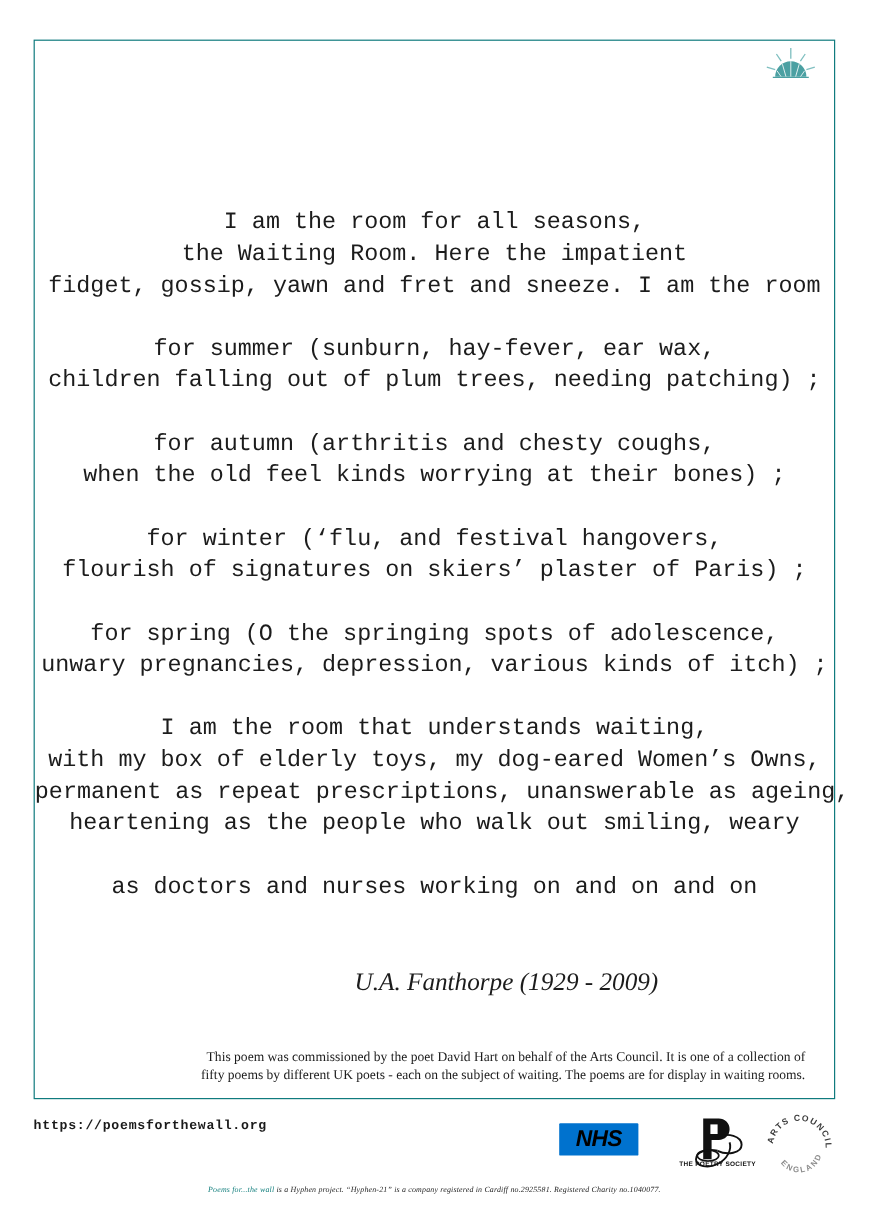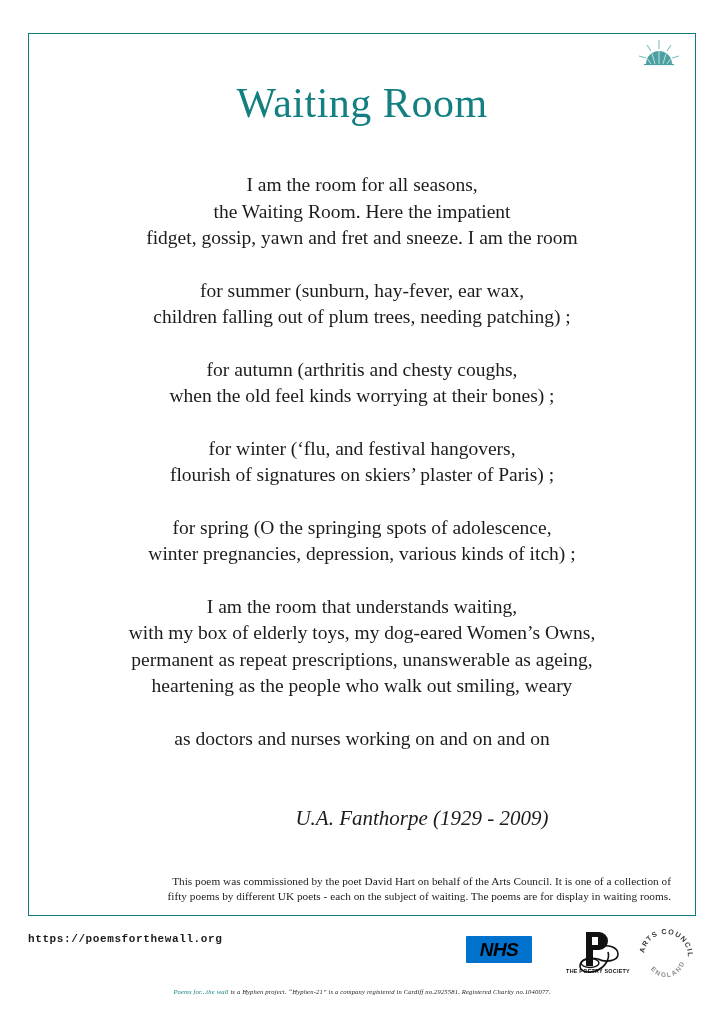--- a/index.html
+++ b/index.html
@@ -56,20 +56,21 @@
     left: 0;
     width: 100%;
     text-align: center;
     color: #1c1c1c;
     font-size: 19.5px;
     line-height: 26.5px;
     font-family: "Liberation Serif", serif;
   }
   .stanza {
     margin: 0 0 26px 0;
+    font-family: Liberation Mono, monospace;
   }
   .stanza .line {
     white-space: pre;
   }
   .attribution {
     position: absolute;
     top: 772px;
     left: 0;
     width: 100%;
     text-align: center;
@@ -201,21 +202,20 @@
       <g stroke="#ffffff" stroke-width="0.8" opacity="0.85">
         <line x1="22" y1="11" x2="22" y2="24"></line>
         <line x1="15" y1="13.5" x2="18" y2="24"></line>
         <line x1="29" y1="13.5" x2="26" y2="24"></line>
         <line x1="10.5" y1="19" x2="14" y2="24"></line>
         <line x1="33.5" y1="19" x2="30" y2="24"></line>
       </g>
       <line x1="7" y1="24.5" x2="37" y2="24.5" stroke="#4ba0a2" stroke-width="1.2"></line>
     </svg>
 
-    <div class="poem-title">Waiting Room</div>
 
     <div class="poem-body">
       <div class="stanza">
         <div class="line">I am the room for all seasons,</div>
         <div class="line">the Waiting Room. Here the impatient</div>
         <div class="line">fidget, gossip, yawn and fret and sneeze. I am the room</div>
       </div>
       <div class="stanza">
         <div class="line">for summer (sunburn, hay-fever, ear wax,</div>
         <div class="line">children falling out of plum trees, needing patching) ;</div>
@@ -223,21 +223,21 @@
       <div class="stanza">
         <div class="line">for autumn (arthritis and chesty coughs,</div>
         <div class="line">when the old feel kinds worrying at their bones) ;</div>
       </div>
       <div class="stanza">
         <div class="line">for winter (‘flu, and festival hangovers,</div>
         <div class="line">flourish of signatures on skiers’ plaster of Paris) ;</div>
       </div>
       <div class="stanza">
         <div class="line">for spring (O the springing spots of adolescence,</div>
-        <div class="line">winter pregnancies, depression, various kinds of itch) ;</div>
+        <div class="line">unwary pregnancies, depression, various kinds of itch) ;</div>
       </div>
       <div class="stanza">
         <div class="line">I am the room that understands waiting,</div>
         <div class="line">with my box of elderly toys, my dog-eared Women’s Owns,</div>
         <div class="line">permanent as repeat prescriptions, unanswerable as ageing,</div>
         <div class="line">heartening as the people who walk out smiling, weary</div>
       </div>
       <div class="stanza">
         <div class="line">as doctors and nurses working on and on and on</div>
       </div>

